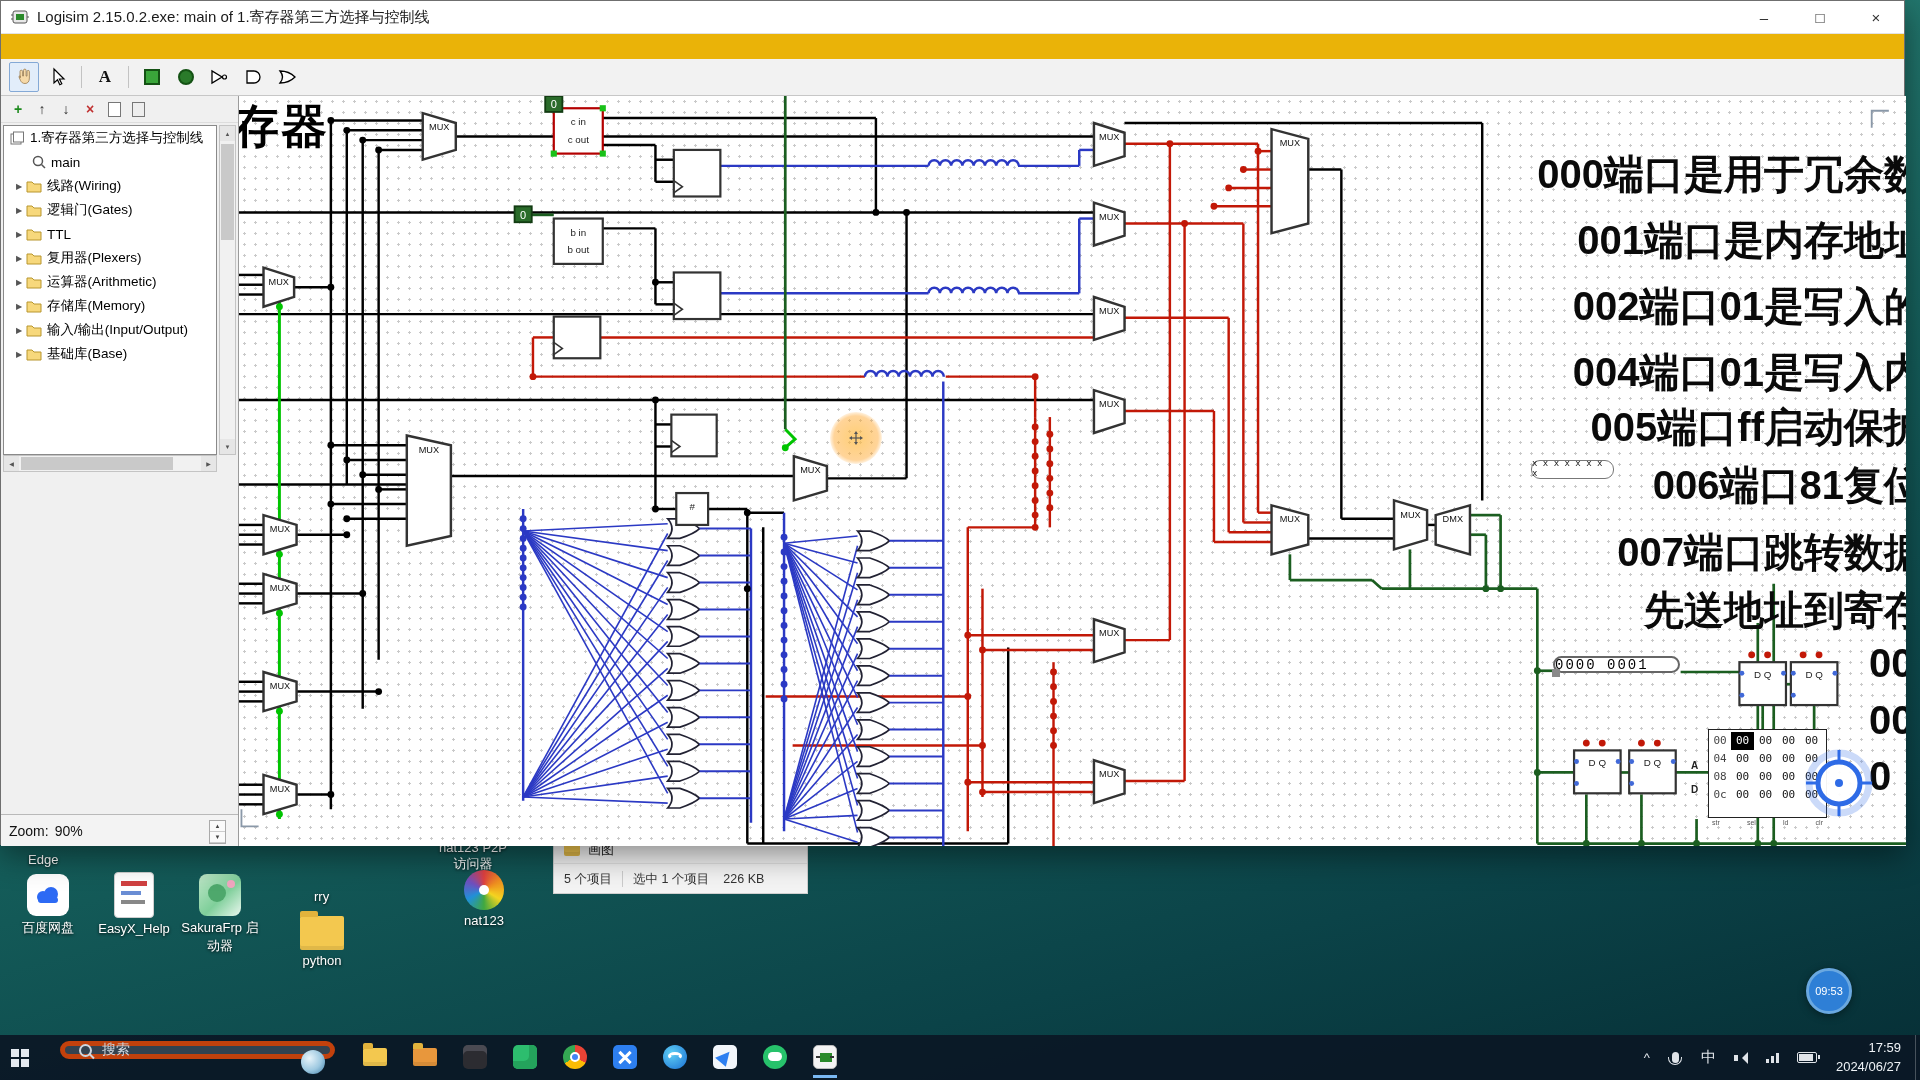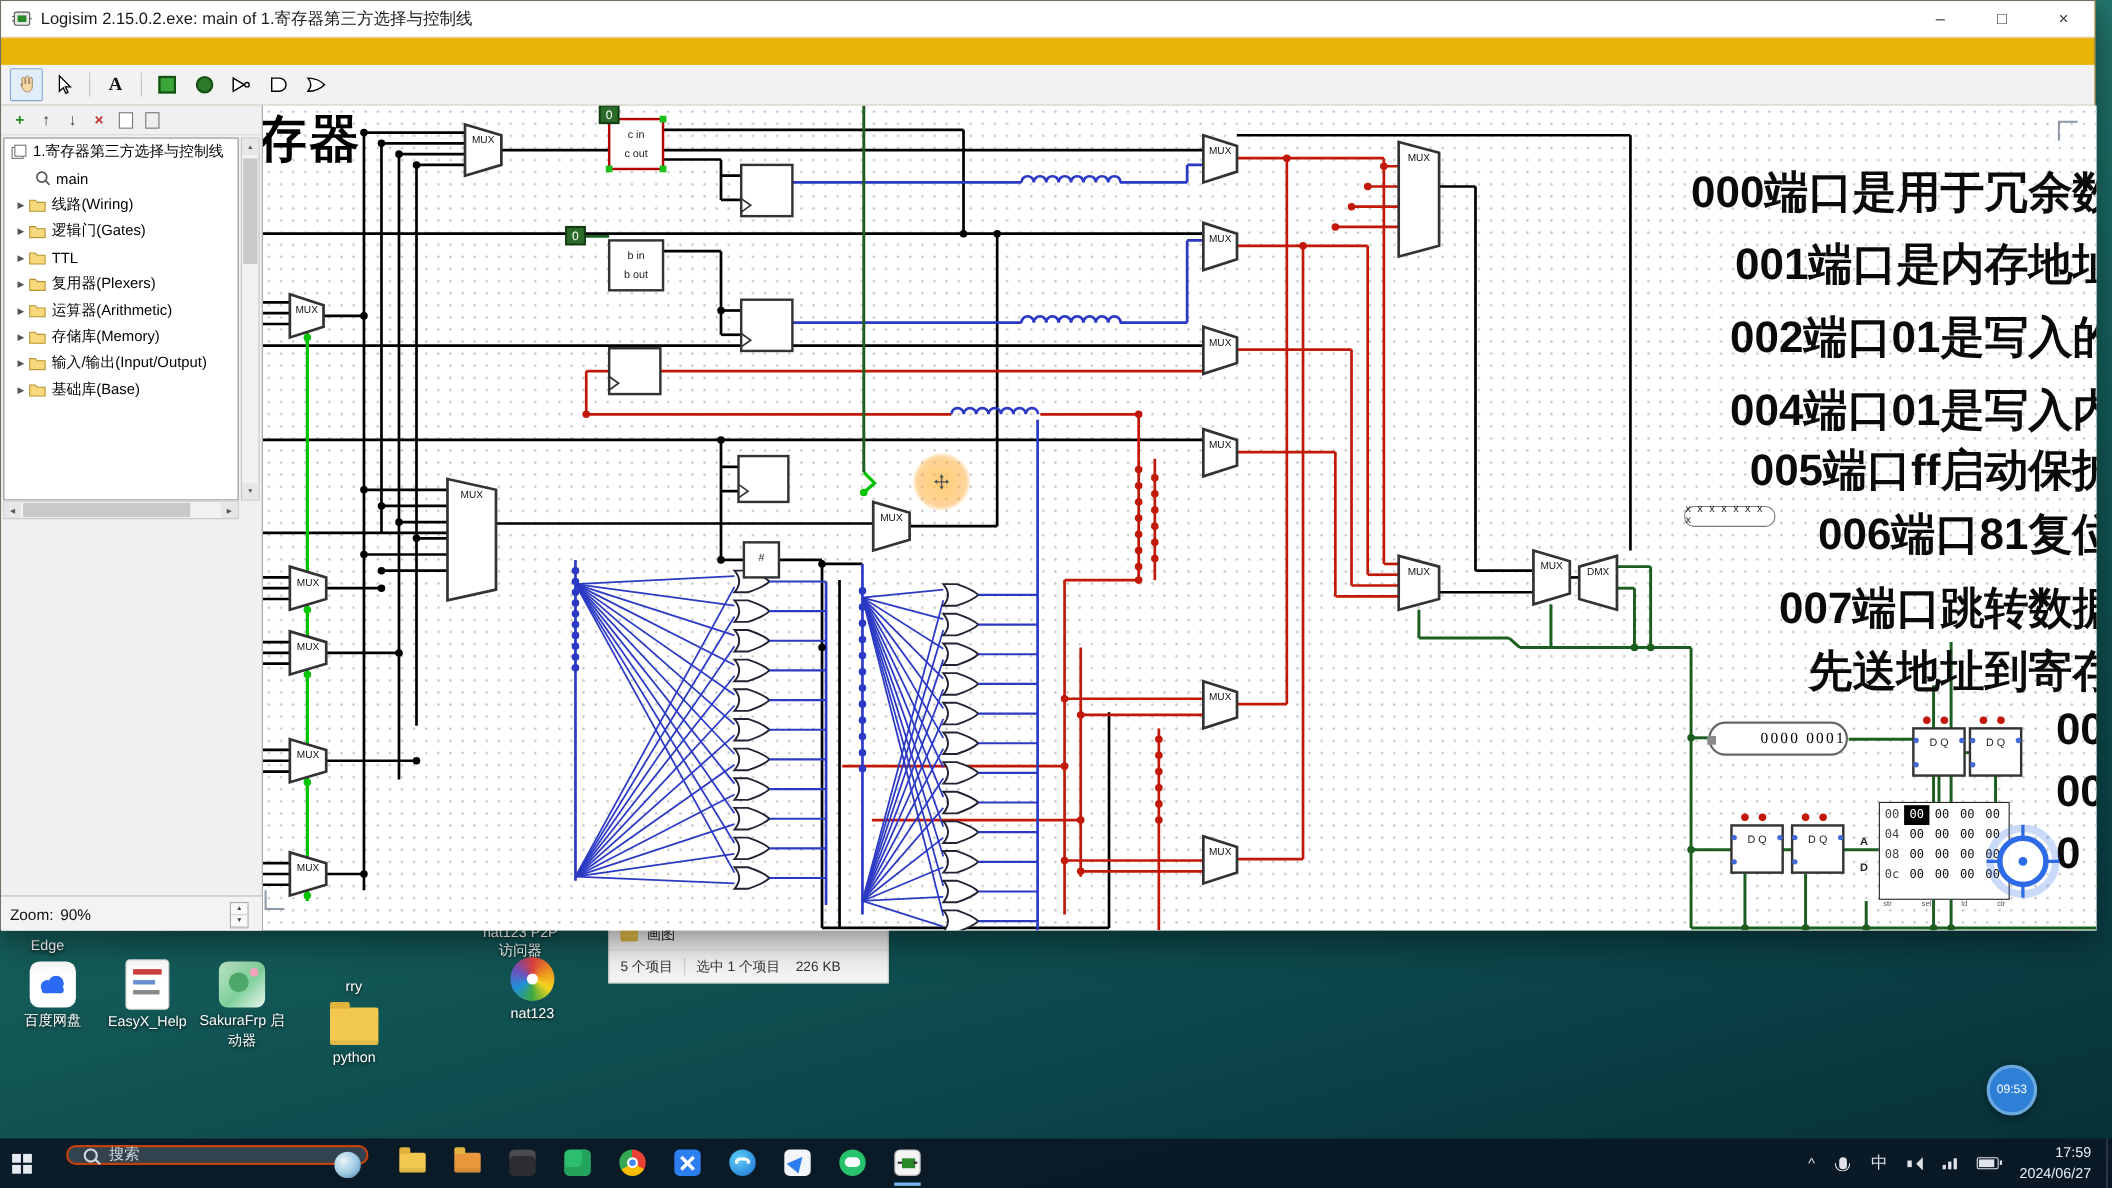--- a/index.html
+++ b/index.html
@@ -41,22 +41,22 @@
   .hthumb{position:absolute;top:1px;left:17px;width:152px;height:13px;background:#c9c9c9}
   .zoomrow{position:absolute;left:0;bottom:0;width:100%;height:32px;background:#f3f3f3;border-top:1px solid #b9b9b9;display:flex;align-items:center;padding-left:8px;box-sizing:border-box;font-size:14px;color:#111}
   .spin{position:absolute;right:12px;top:5px;width:15px;height:22px;border:1px solid #aaa;background:#fafafa}
   .spin div{height:10px;display:flex;align-items:center;justify-content:center;font-size:6px;color:#444;border-bottom:1px solid #ccc}
   
   .canvas{position:absolute;left:238px;top:95px;width:1667px;height:750px;background:#fff;overflow:hidden;
           background-image:radial-gradient(circle,#c9c9c9 1px,transparent 1.3px);background-size:11px 11px}
   .biglabel{position:absolute;left:-6px;top:0;font-size:46px;font-weight:bold;color:#000;letter-spacing:2px}
   .anno{position:absolute;right:-18px;white-space:nowrap;font-size:40px;font-weight:700;color:#0a0a0a}
   .edgeno{position:absolute;left:1630px;font-size:40px;font-weight:700;color:#0a0a0a;white-space:nowrap}
-  .pill{position:absolute;left:1314px;top:560px;width:127px;height:31px;background:#fff;border:2px solid #666;border-radius:16px;
-        display:flex;align-items:center;justify-content:flex-end;font-family:Liberation Serif, serif;font-size:14px;letter-spacing:2px;box-sizing:border-box}
+  .pill{position:absolute;left:1314px;top:560px;width:127px;height:17px;background:#fff;border:2px solid #666;border-radius:16px;
+        display:flex;align-items:center;justify-content:flex-start;font-family:Liberation Mono, monospace;font-size:14px;letter-spacing:2px;box-sizing:border-box}
   .pill .hdl{position:absolute;left:-3px;top:11px;width:8px;height:8px;background:#8a8a8a}
   .probe{position:absolute;left:1292px;top:364px;width:83px;height:19px;background:#fff;border:1.5px solid #777;border-radius:9px;
          display:flex;align-items:flex-end;justify-content:center;font-family:"DejaVu Sans Mono",monospace;font-size:9px;color:#222;box-sizing:border-box}
   .ram{position:absolute;left:1469px;top:633px;width:119px;height:89px;background:#fff;border:1.5px solid #222;box-sizing:border-box;
        font-family:"DejaVu Sans Mono",monospace;font-size:11px;color:#111;padding-top:2px}
   .ramrow{display:flex;height:18px;line-height:18px}
   .ramaddr{width:22px;text-align:center;color:#444}
   .ramcell{width:23px;text-align:center}
   .ramcell.hl{background:#000;color:#fff}
   .ramfoot{position:absolute;left:1469px;top:723px;width:119px;display:flex;justify-content:space-between;padding:0 4px;box-sizing:border-box;font-size:7px;color:#555}
@@ -73,21 +73,21 @@
   .straylbl{position:absolute;color:#fff;font-size:13px;text-shadow:0 1px 3px rgba(0,0,0,.9);white-space:nowrap}
   .strip{position:absolute;left:553px;top:836px;width:255px;height:58px;background:#f4f4f4;border:1px solid #cfcfcf;box-sizing:border-box;color:#222}
   .strip .r1{height:26px;display:flex;align-items:center;padding-left:34px;font-size:13px;border-bottom:1px solid #e2e2e2}
   .strip .r2{height:30px;display:flex;align-items:center;font-size:12.5px;color:#333}
   .strip .r2 .d{width:1px;height:16px;background:#ccc;margin:0 10px}
   
   .taskbar{position:absolute;left:0;top:1035px;width:1920px;height:45px;background:rgba(11,23,37,.94);display:flex;align-items:center}
   .start{width:40px;height:45px;display:flex;align-items:center;justify-content:center}
   .startlogo{display:grid;grid-template-columns:8px 8px;grid-template-rows:8px 8px;gap:2px}
   .startlogo div{background:#e4eaf0}
-  .search{position:absolute;left:60px;top:6px;width:275px;height:18px;border-radius:17px;background:#33424f;border:2px solid #c2410c;
+  .search{position:absolute;left:60px;top:6px;width:275px;height:18px;border-radius:17px;background:#33424f;border:5px solid #c2410c;
           display:flex;align-items:center;padding-left:14px;box-sizing:border-box;color:#cfd6dd;font-size:14px}
   .mag{width:9px;height:9px;border:2px solid #cfd6dd;border-radius:50%;position:relative;margin-right:10px;flex:0 0 auto}
   .mag::after{content:"";position:absolute;width:7px;height:2px;background:#cfd6dd;transform:rotate(45deg);right:-5px;bottom:-2px}
   .search .thumb{position:absolute;right:5px;top:4px;width:24px;height:24px;border-radius:50%;
                  background:radial-gradient(circle at 35% 35%,#e8f4fa,#9cc8e0 55%,#3e7ca6)}
   .tico{width:28px;height:28px;margin:0 11px;display:flex;align-items:center;justify-content:center;position:relative}
   .tray{position:absolute;right:0;top:0;height:45px;display:flex;align-items:center;color:#dfe3e8}
   .trayitem{margin:0 9px;display:flex;align-items:center;justify-content:center}
   .clock{text-align:right;font-size:13px;line-height:1.4;color:#eef2f6;margin:0 14px 0 10px}
   .mic{width:7px;height:11px;background:#dfe3e8;border-radius:4px;position:relative;margin:0 4px}

